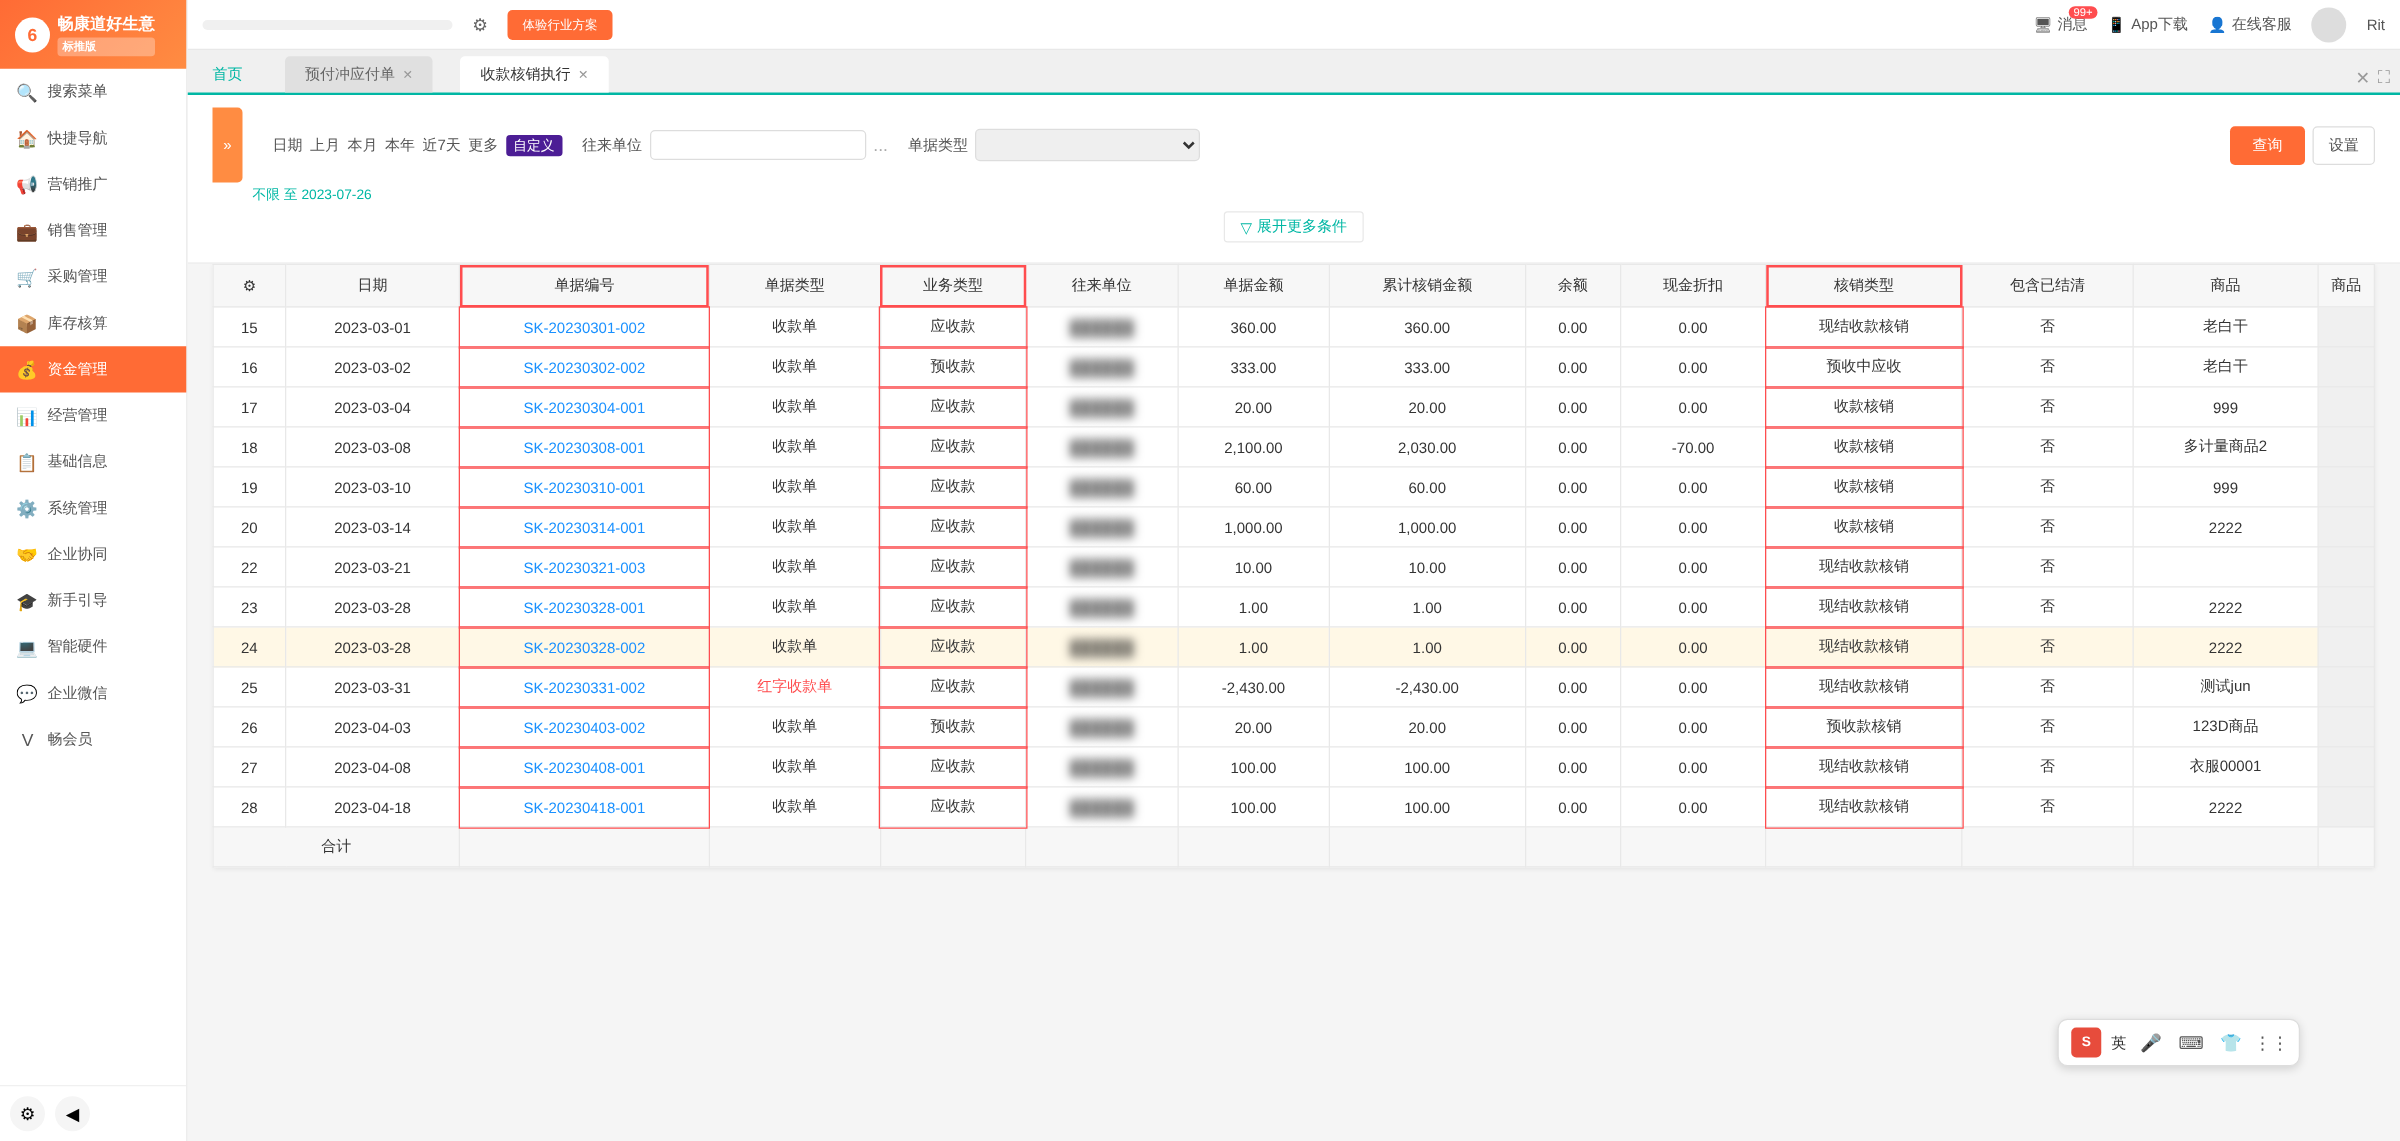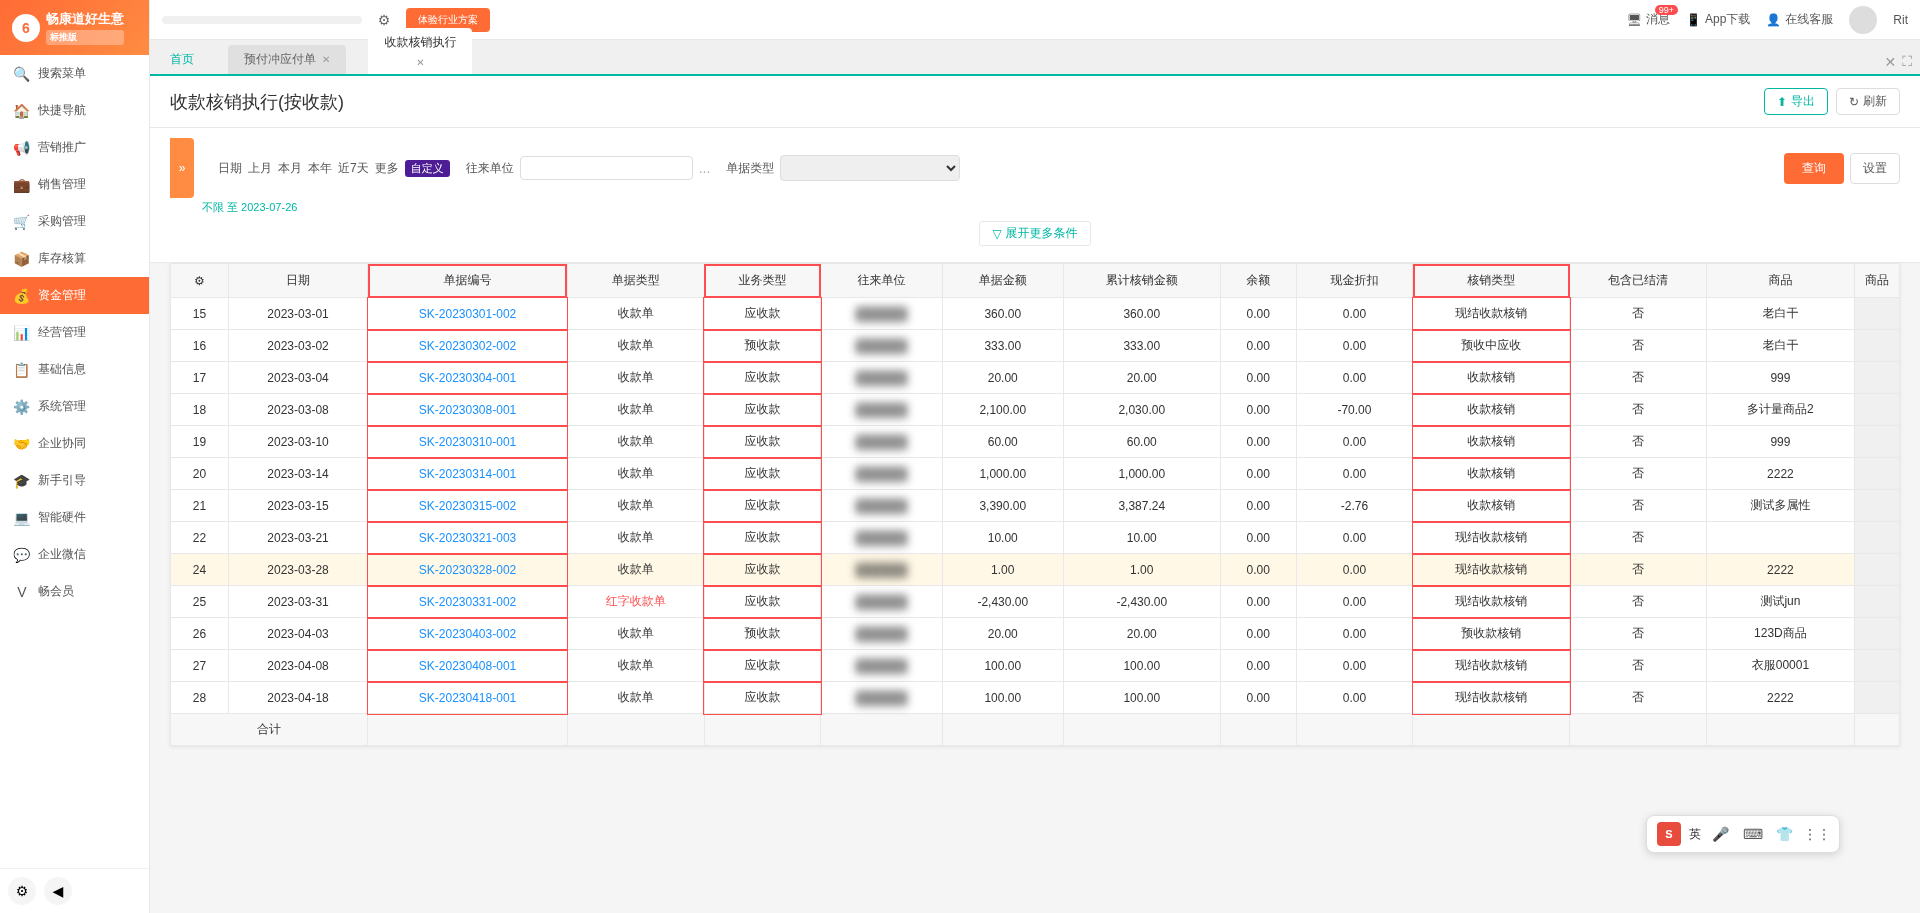--- a/index.html
+++ b/index.html
@@ -29,21 +29,21 @@
     .topbar-msg { display: flex; align-items: center; gap: 4px; font-size: 12px; color: #555; cursor: pointer; position: relative; }
     .msg-badge { background: #ff4d4f; color: white; font-size: 9px; padding: 0 4px; border-radius: 8px; position: absolute; top: -6px; right: -8px; }
     .topbar-app { display: flex; align-items: center; gap: 4px; font-size: 12px; color: #555; cursor: pointer; }
     .topbar-service { display: flex; align-items: center; gap: 4px; font-size: 12px; color: #555; cursor: pointer; }
     .topbar-avatar { width: 28px; height: 28px; background: #ddd; border-radius: 50%; }
     .topbar-username { font-size: 12px; color: #555; }
 
     
     .tabs { height: 36px; background: #f0f0f0; display: flex; align-items: end; padding: 0 8px; border-bottom: 2px solid #00b7a4; gap: 20px; }
     .tab { padding: 6px 16px; border-radius: 4px 4px 0 0; font-size: 12px; cursor: pointer; background: #e0e0e0; color: #666; margin-right: 2px; display: flex; align-items: center; gap: 6px; }
-    .tab.active { background: #fff; color: #333; flex-direction: column; }
+    .tab.active { background: #fff; color: #333; }
     .tab-close { color: #999; font-size: 10px; cursor: pointer; }
     .tab-home { background: transparent; color: #00b7a4; font-size: 12px; padding: 6px 12px; }
 
     
     .content { flex: 1; overflow: hidden; display: flex; flex-direction: column; background: #f5f5f5; padding: 0; }
 
     
     .page-header { background: #fff; padding: 12px 20px 0; display: flex; align-items: center; justify-content: space-between; border-bottom: 1px solid #e8e8e8; }
     .page-title { font-size: 18px; color: #333; font-weight: 500; padding-bottom: 12px; }
     .page-header-actions { display: flex; gap: 8px; padding-bottom: 12px; }
@@ -199,33 +199,20 @@
       <span class="tab-close">✕</span>
     </div>
     <div style="margin-left:auto;display:flex;align-items:center;gap:6px;padding-bottom:4px;">
       <span style="color:#999;cursor:pointer;font-size:14px;">✕</span>
       <span style="color:#999;cursor:pointer;font-size:14px;">⛶</span>
     </div>
   </div>
 
   <div class="content">
 
-    <div class="page-header">
-      <h2 class="page-title">收款核销执行(按收款)</h2>
-      <div class="page-header-actions">
-        <button class="btn-export">
-          <span>⬆</span>
-          <span>导出</span>
-        </button>
-        <button class="btn-refresh">
-          <span>↻</span>
-          <span>刷新</span>
-        </button>
-      </div>
-    </div>
 
     <div class="filter-area">
       <div class="filter-row">
         <div class="filter-sidebar-toggle">»</div>
         <div class="filter-item">
           <span class="filter-label">日期</span>
           <div class="filter-date-links">
             <span class="filter-date-link">上月</span>
             <span class="filter-date-link">本月</span>
             <span class="filter-date-link">本年</span>
@@ -374,49 +361,49 @@
               <td>1,000.00</td>
               <td>1,000.00</td>
               <td>0.00</td>
               <td>0.00</td>
               <td style="outline: rgb(255, 77, 79) solid 1px;">收款核销</td>
               <td>否</td>
               <td>2222</td>
               <td style="background: rgb(240, 240, 240); width: 40px; height: 30px;"></td>
             </tr>
             <tr>
-              <td>21</td>
-              <td>2023-03-15</td>
-              <td style="outline: rgb(255, 77, 79) solid 1px;"><a class="link-text" href="#">SK-20230315-002</a></td>
-              <td>收款单</td>
-              <td style="outline: rgb(255, 77, 79) solid 1px;">应收款</td>
-              <td style="color: transparent; text-shadow: rgba(0, 0, 0, 0.5) 0px 0px 8px;">██████</td>
-              <td>3,390.00</td>
-              <td>3,387.24</td>
-              <td>0.00</td>
-              <td class="negative">-2.76</td>
-              <td style="outline: rgb(255, 77, 79) solid 1px;">收款核销</td>
-              <td>否</td>
-              <td>测试多属性</td>
-              <td style="background: rgb(240, 240, 240); width: 40px; height: 30px;"></td>
-            </tr>
-            <tr>
               <td>22</td>
               <td>2023-03-21</td>
               <td style="outline: rgb(255, 77, 79) solid 1px;"><a class="link-text" href="#">SK-20230321-003</a></td>
               <td>收款单</td>
               <td style="outline: rgb(255, 77, 79) solid 1px;">应收款</td>
               <td style="color: transparent; text-shadow: rgba(0, 0, 0, 0.5) 0px 0px 8px;">██████</td>
               <td>10.00</td>
               <td>10.00</td>
               <td>0.00</td>
               <td>0.00</td>
               <td style="outline: rgb(255, 77, 79) solid 1px;">现结收款核销</td>
               <td>否</td>
               <td></td>
+              <td style="background: rgb(240, 240, 240); width: 40px; height: 30px;"></td>
+            </tr>
+            <tr>
+              <td>23</td>
+              <td>2023-03-28</td>
+              <td style="outline: rgb(255, 77, 79) solid 1px;"><a class="link-text" href="#">SK-20230328-001</a></td>
+              <td>收款单</td>
+              <td style="outline: rgb(255, 77, 79) solid 1px;">应收款</td>
+              <td style="color: transparent; text-shadow: rgba(0, 0, 0, 0.5) 0px 0px 8px;">██████</td>
+              <td>1.00</td>
+              <td>1.00</td>
+              <td>0.00</td>
+              <td>0.00</td>
+              <td style="outline: rgb(255, 77, 79) solid 1px;">现结收款核销</td>
+              <td>否</td>
+              <td>2222</td>
               <td style="background: rgb(240, 240, 240); width: 40px; height: 30px;"></td>
             </tr>
             <tr class="highlighted">
               <td>24</td>
               <td>2023-03-28</td>
               <td style="outline: rgb(255, 77, 79) solid 1px;"><a class="link-text" href="#">SK-20230328-002</a></td>
               <td>收款单</td>
               <td style="outline: rgb(255, 77, 79) solid 1px;">应收款</td>
               <td style="color: transparent; text-shadow: rgba(0, 0, 0, 0.5) 0px 0px 8px;">██████</td>
               <td>1.00</td>

